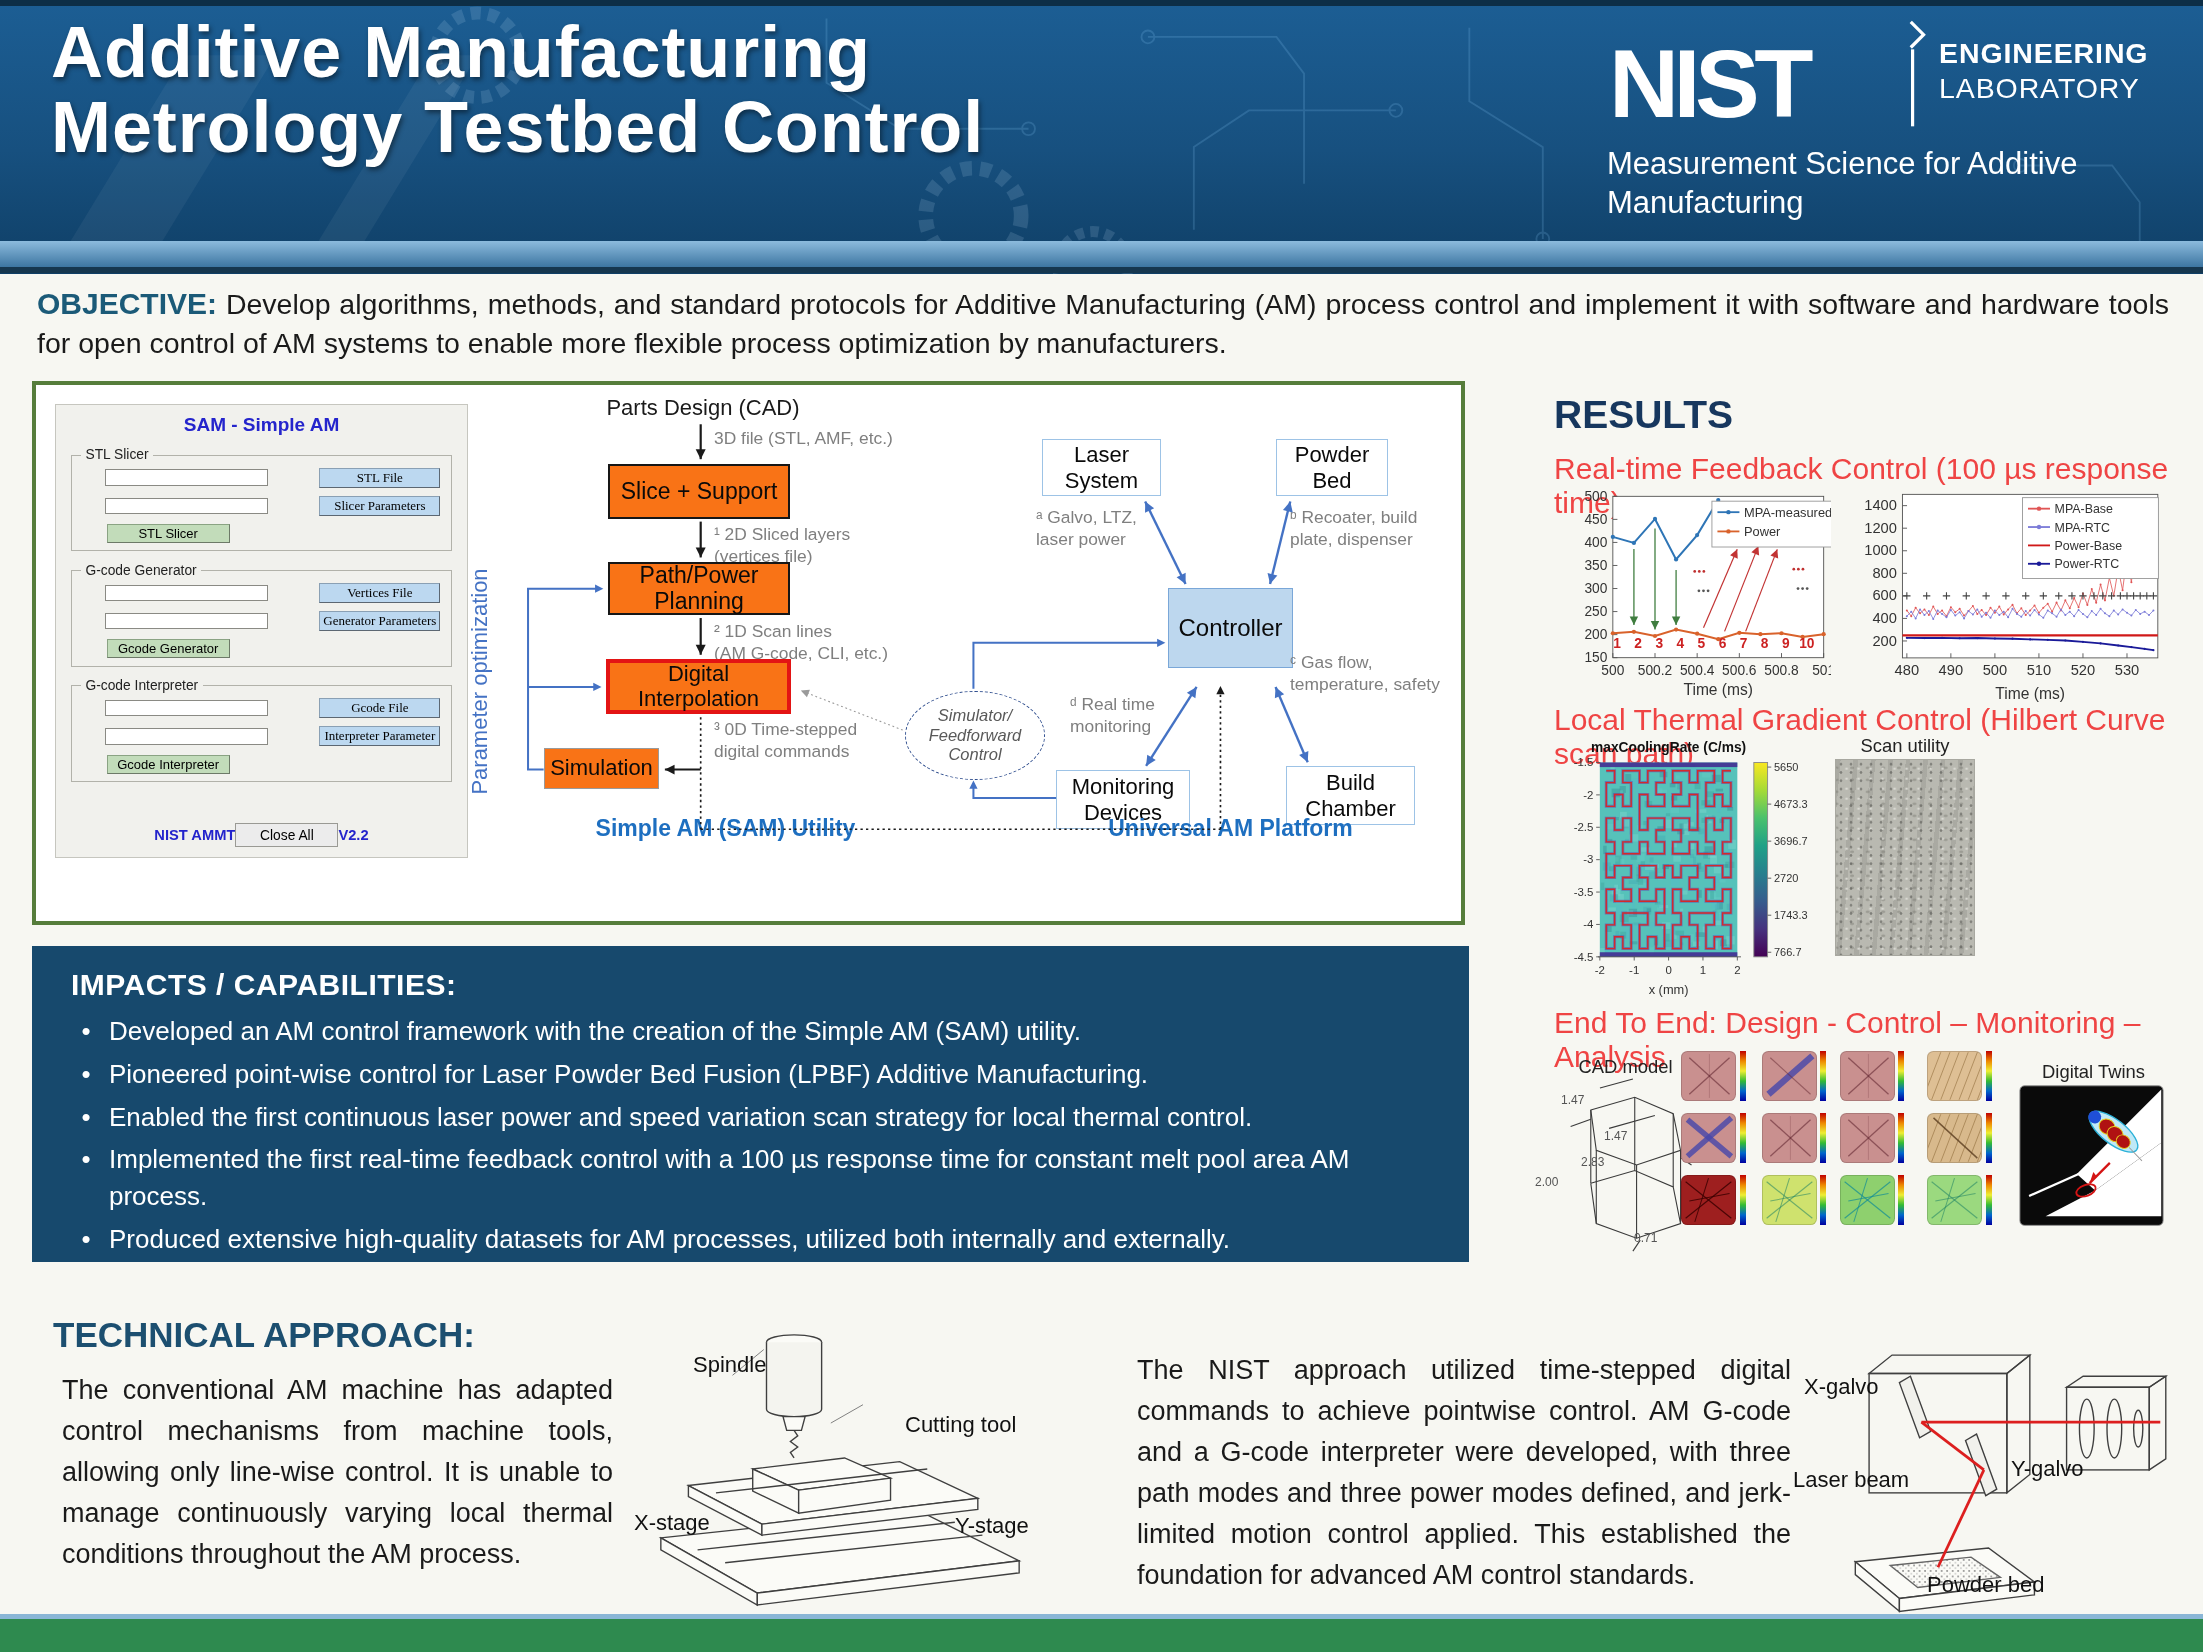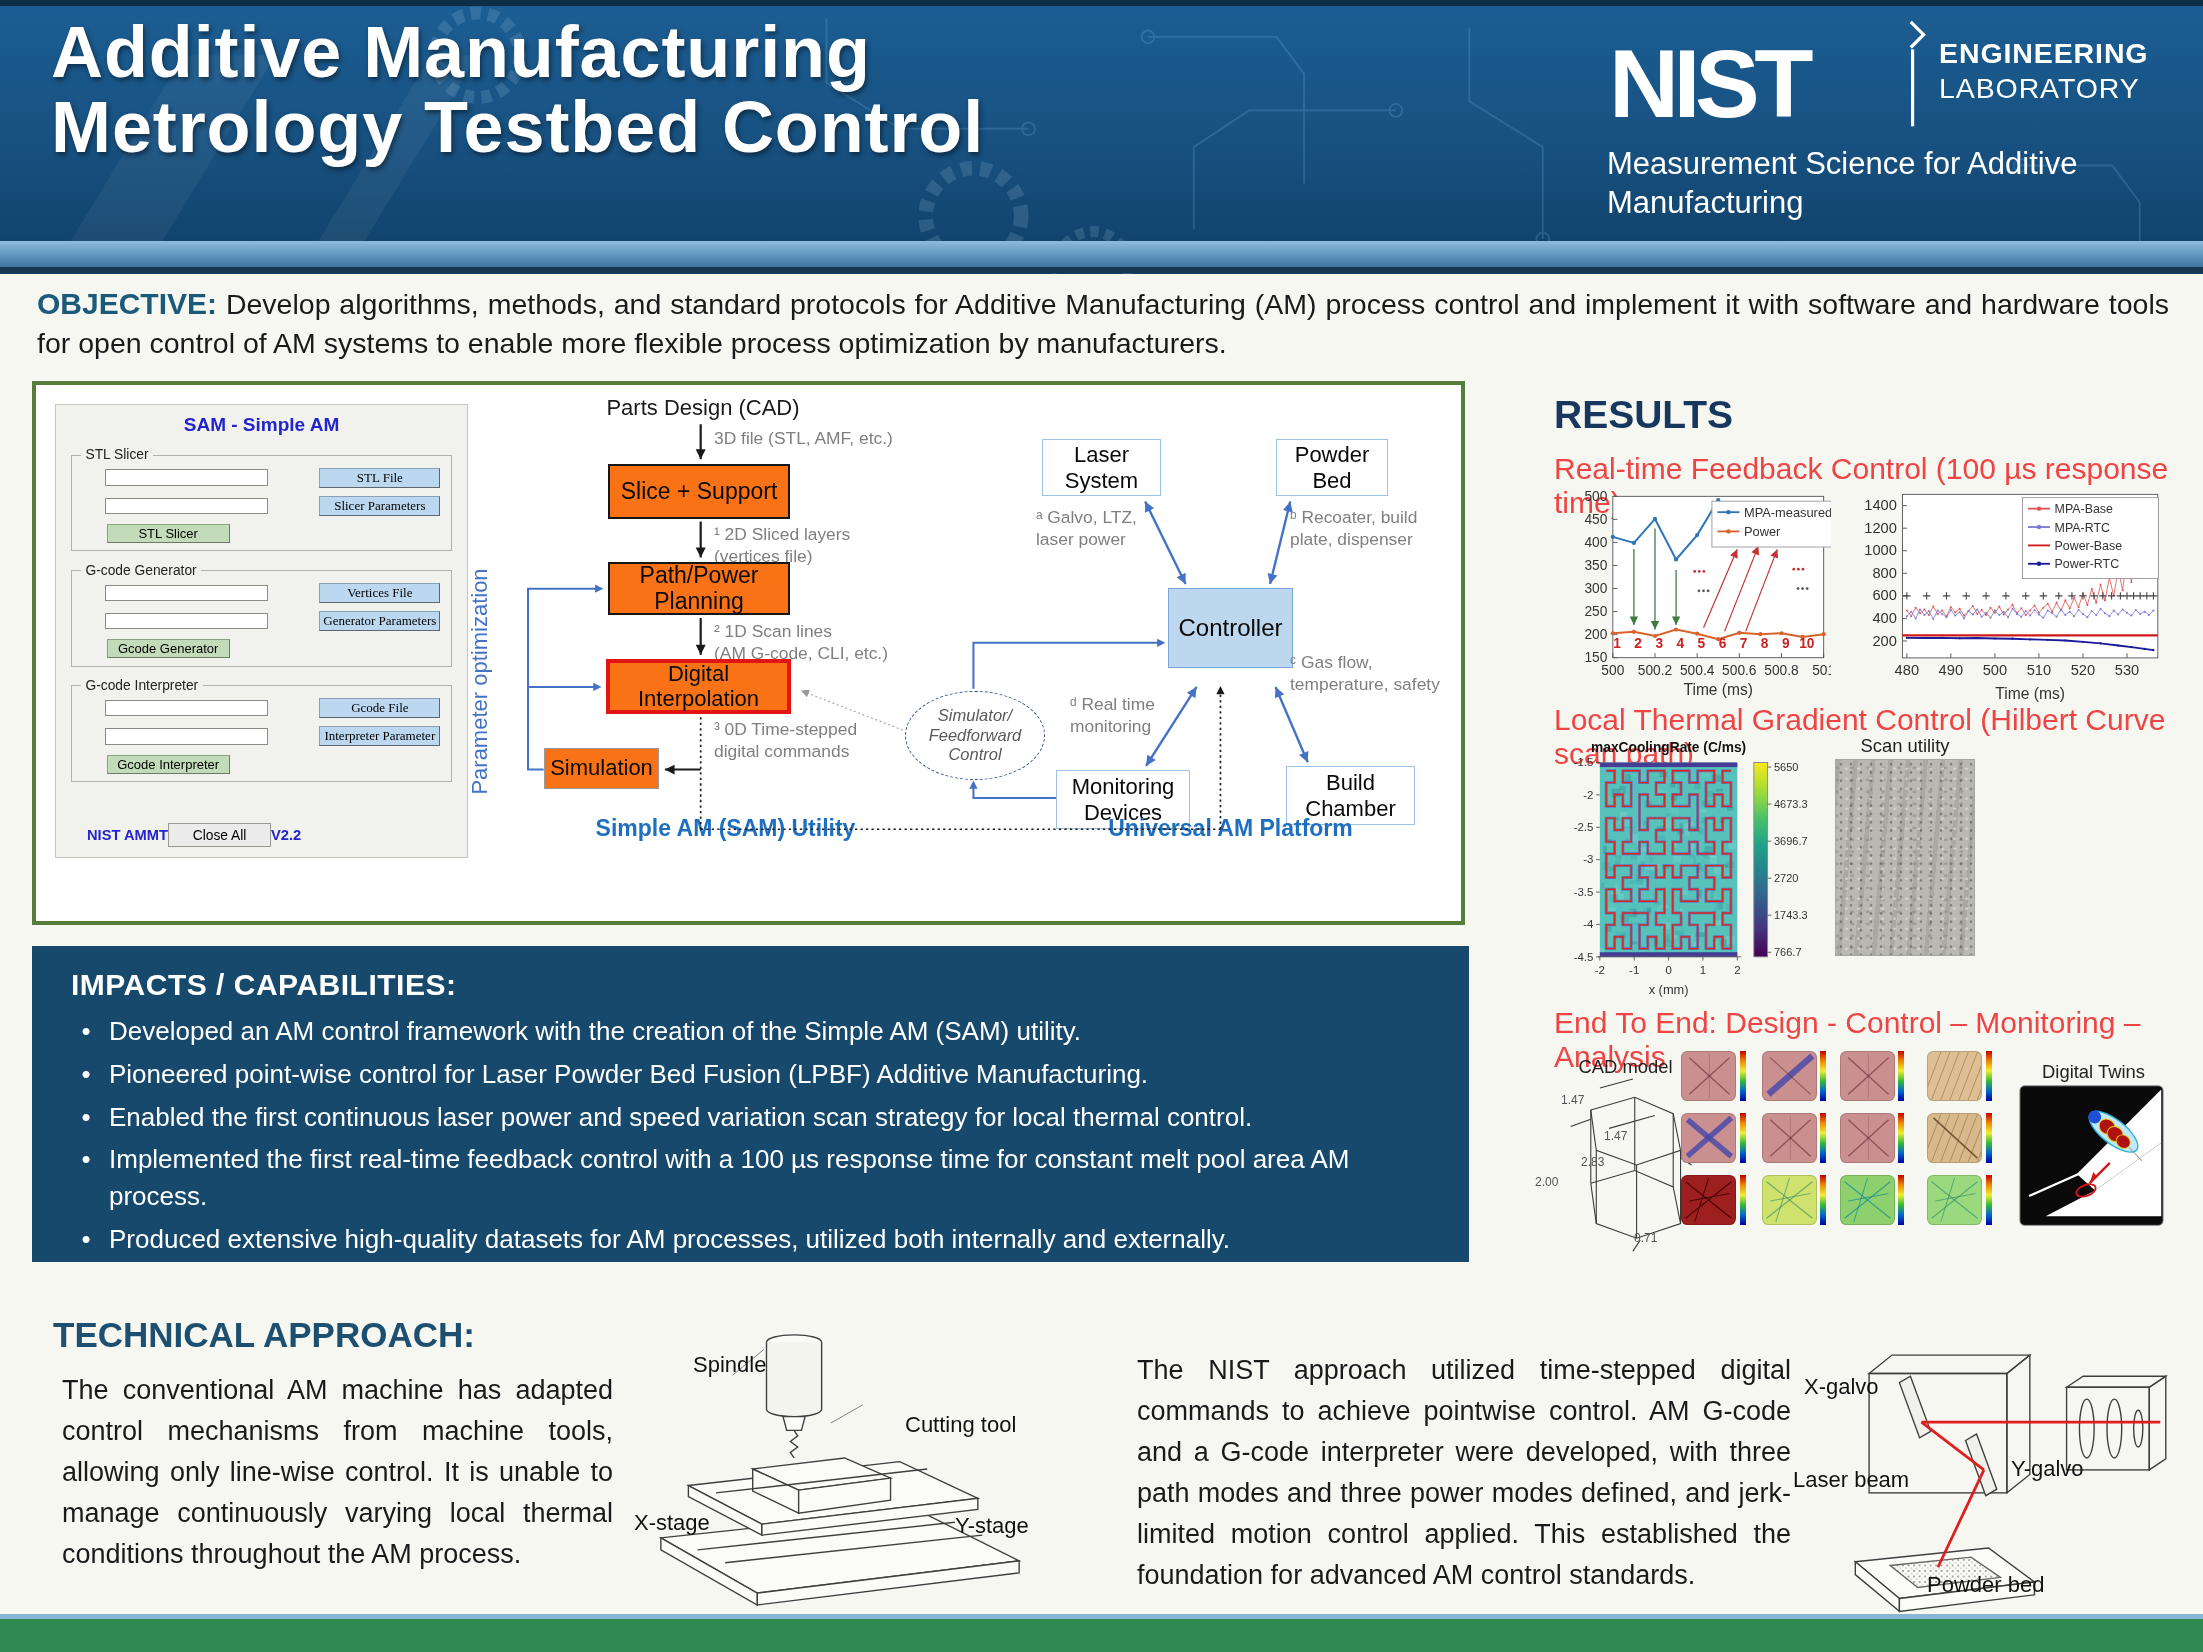--- a/index.html
+++ b/index.html
@@ -32,21 +32,21 @@
   .sam-title{margin-top:9.2px;text-align:center;color:#2424cc;font-weight:bold;font-size:19px}
   .sam-group{position:relative;border:0.9px solid #b2b2aa;margin:18.4px 14.7px 0 14.7px;padding:12px 9.2px 7.3px 11px}
   .sam-group-label{position:absolute;top:-8.3px;left:9.2px;background:#f1f1ed;padding:0 4.6px;font-size:13.8px;color:#222}
   .sam-row{display:flex;align-items:center;margin-bottom:8.3px}
   .sam-input{width:163px;height:16.5px;border:0.9px solid #8a8a84;background:#fff;margin-left:22px}
   .sam-btn-file{margin-left:auto;margin-right:1.8px;width:121px;height:20px;background:#bcd8f0;
        border:0.9px solid #8aa0b4;border-right:1.8px solid #5c6772;border-bottom:1.8px solid #5c6772;font-size:13px;
        font-family:Liberation Serif, serif}
   .sam-btn-action{margin-left:24px;width:123px;height:19px;background:#c2dcba;border:0.9px solid #8aa383;
        border-right:1.8px solid #6d7a68;border-bottom:1.8px solid #6d7a68;font-size:13px;font-family:"Liberation Sans",sans-serif}
-  .sam-footer{position:absolute;bottom:10px;left:31px;right:31px;display:flex;align-items:center;justify-content:flex-start}
+  .sam-footer{position:absolute;bottom:10px;left:31px;right:31px;display:flex;align-items:center;justify-content:center}
   .sam-close{width:103px;height:24px;background:#ececec;border:0.9px solid #9a9a94;font-size:13.8px;font-family:Liberation Sans, sans-serif}
   .blue-bold{color:#2424cc;font-weight:bold;font-size:14.7px}
   
   .fbox{background:#f97316;border:2.8px solid #161616;display:flex;align-items:center;justify-content:center;
         text-align:center;font-size:23px;color:#0a0a0a;white-space:pre-line;line-height:1.12}
   .pbox{background:#fff;border:1.8px solid #9dc3e6;display:flex;align-items:center;justify-content:center;
         text-align:center;font-size:22px;color:#0a0a0a;line-height:1.15}
   .graylab{color:#7f7f7f;font-size:17.4px;white-space:pre-line;line-height:1.25}
   .capblue{color:#1e6fc0;font-weight:bold;font-size:23px;text-align:center}
   #flow-ellipse{left:905px;top:691px;width:140px;height:89px;border:1.8px dashed #2e4d8e;border-radius:50%;

